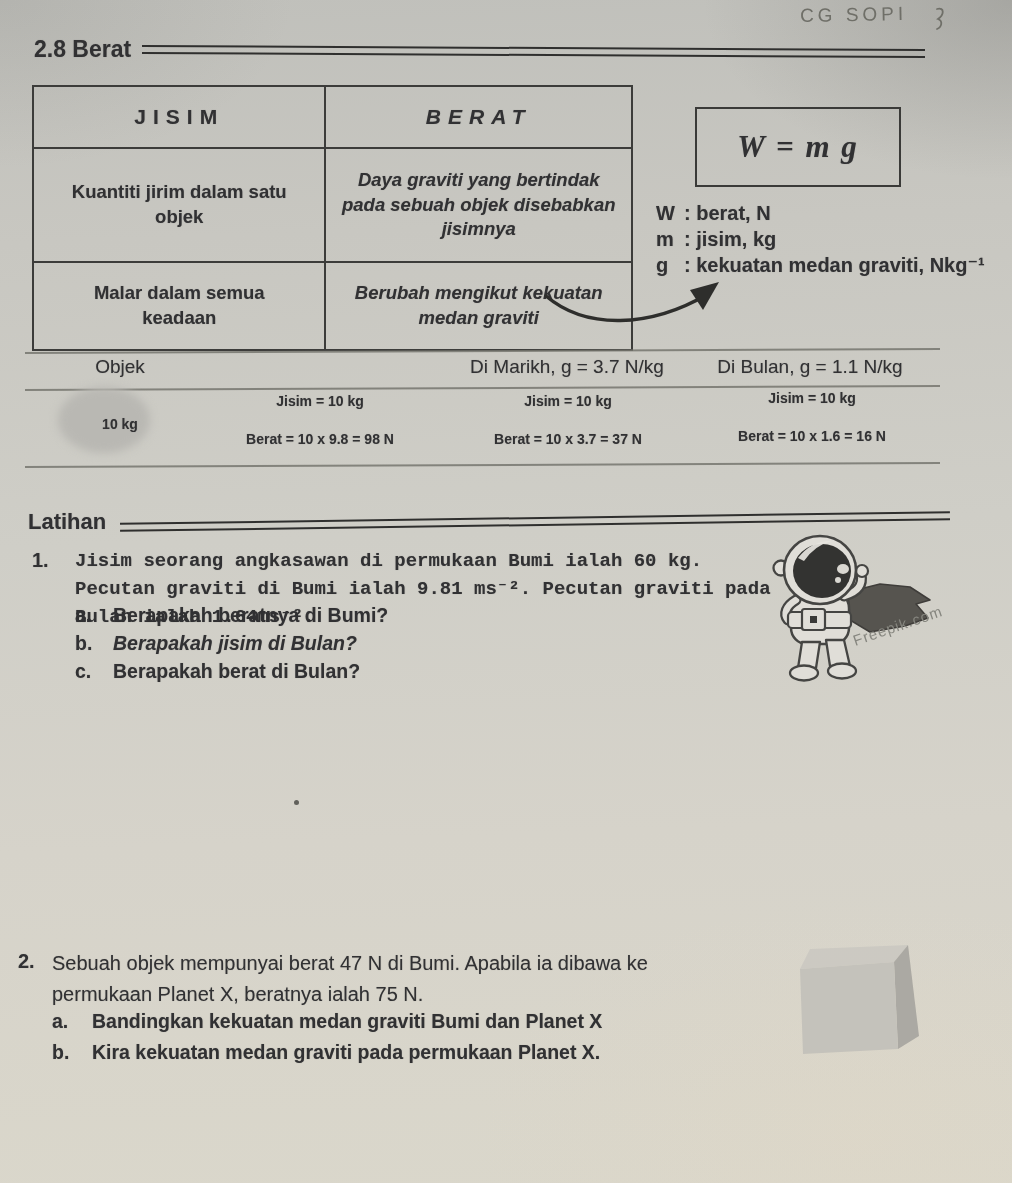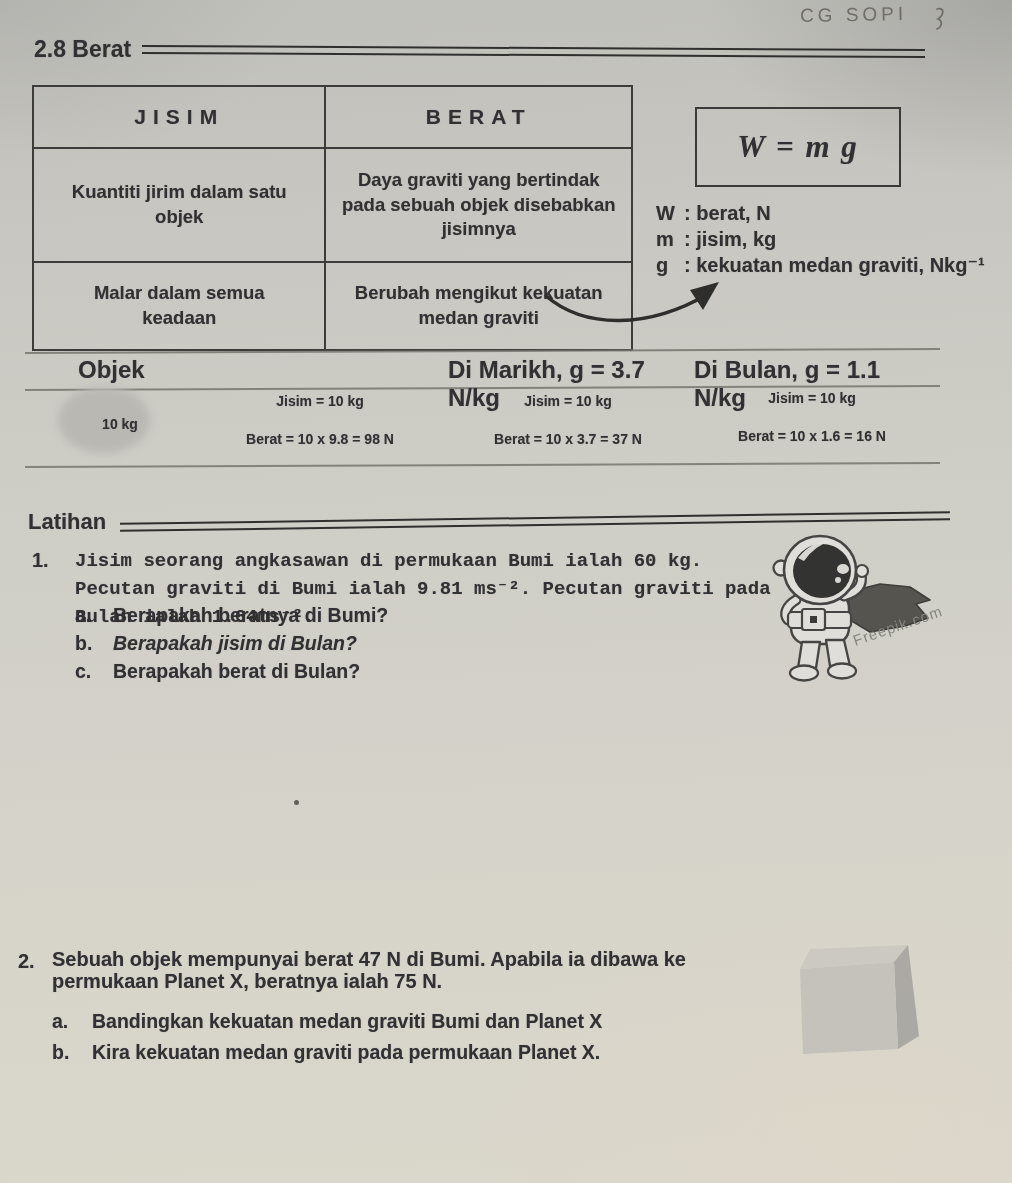--- a/index.html
+++ b/index.html
@@ -28,41 +28,41 @@
   .rule-latihan{left:120px;top:517px;width:830px;transform:rotate(-0.8deg);}
 
   
   .cmp-table{left:32px;top:85px;width:601px;border-collapse:collapse;position:absolute;}
   .cmp-table th,.cmp-table td{border:2px solid #3c3c3a;text-align:center;vertical-align:middle;}
   .cmp-table th{height:44px;font-size:21px;letter-spacing:7px;font-weight:700;}
   .cmp-table td{font-size:18.5px;font-weight:700;line-height:1.35;}
   .cmp-row1 td{height:96px;}
   .cmp-row2 td{height:70px;}
   .cmp-c1{width:273px;padding:8px 26px;}
-  .cmp-c2{width:326px;padding:0 10px;}
+  .cmp-c2{width:326px;padding:0 10px;font-style:italic;}
 
   
   .formula-box{left:695px;top:107px;width:202px;height:76px;border:2px solid #3a3a38;
     display:flex;align-items:center;justify-content:center;
     font-family:"Liberation Serif","DejaVu Serif",serif;font-style:italic;
     font-size:31px;font-weight:600;letter-spacing:2px;text-align:center;}
   .defs{left:656px;top:200px;font-size:20px;font-weight:700;line-height:26px;}
   .def-row{display:flex;}
   .def-sym{width:28px;}
 
   
   .wrule{height:2px;background:#76766f;left:25px;width:915px;transform:rotate(-0.25deg);opacity:.85;}
   .blob{left:58px;top:387px;width:92px;height:66px;border-radius:50%;background:#b9b8b3;filter:blur(4px);}
-  .wt{font-size:24px;font-weight:700;}
+  .wt{font-size:19px;font-weight:400;text-align:center;}
   .wt-cell{font-size:14px;font-weight:700;text-align:center;}
 
   
   .ex-num{font-size:20px;font-weight:700;}
   .ex-text{font-size:19px;font-weight:700;line-height:28px;font-family:Liberation Mono, monospace;}
-  .ex2-text{font-size:20px;font-weight:700;line-height:22px;}
+  .ex2-text{font-size:20px;font-weight:400;line-height:31px;}
   .part-label{font-size:19.5px;font-weight:700;}
   .part-text{font-size:19.5px;font-weight:700;}
 
   .watermark{left:851px;top:617px;font-size:15px;color:#86867f;transform:rotate(-19deg);
     letter-spacing:1px;font-weight:500;text-shadow:none;}
   .dot-artifact{left:294px;top:800px;width:5px;height:5px;border-radius:50%;background:#4c4c48;opacity:.85;}
   .cube-svg{filter:blur(0.7px);opacity:.92;}
 </style>
 </head>
 <body>

